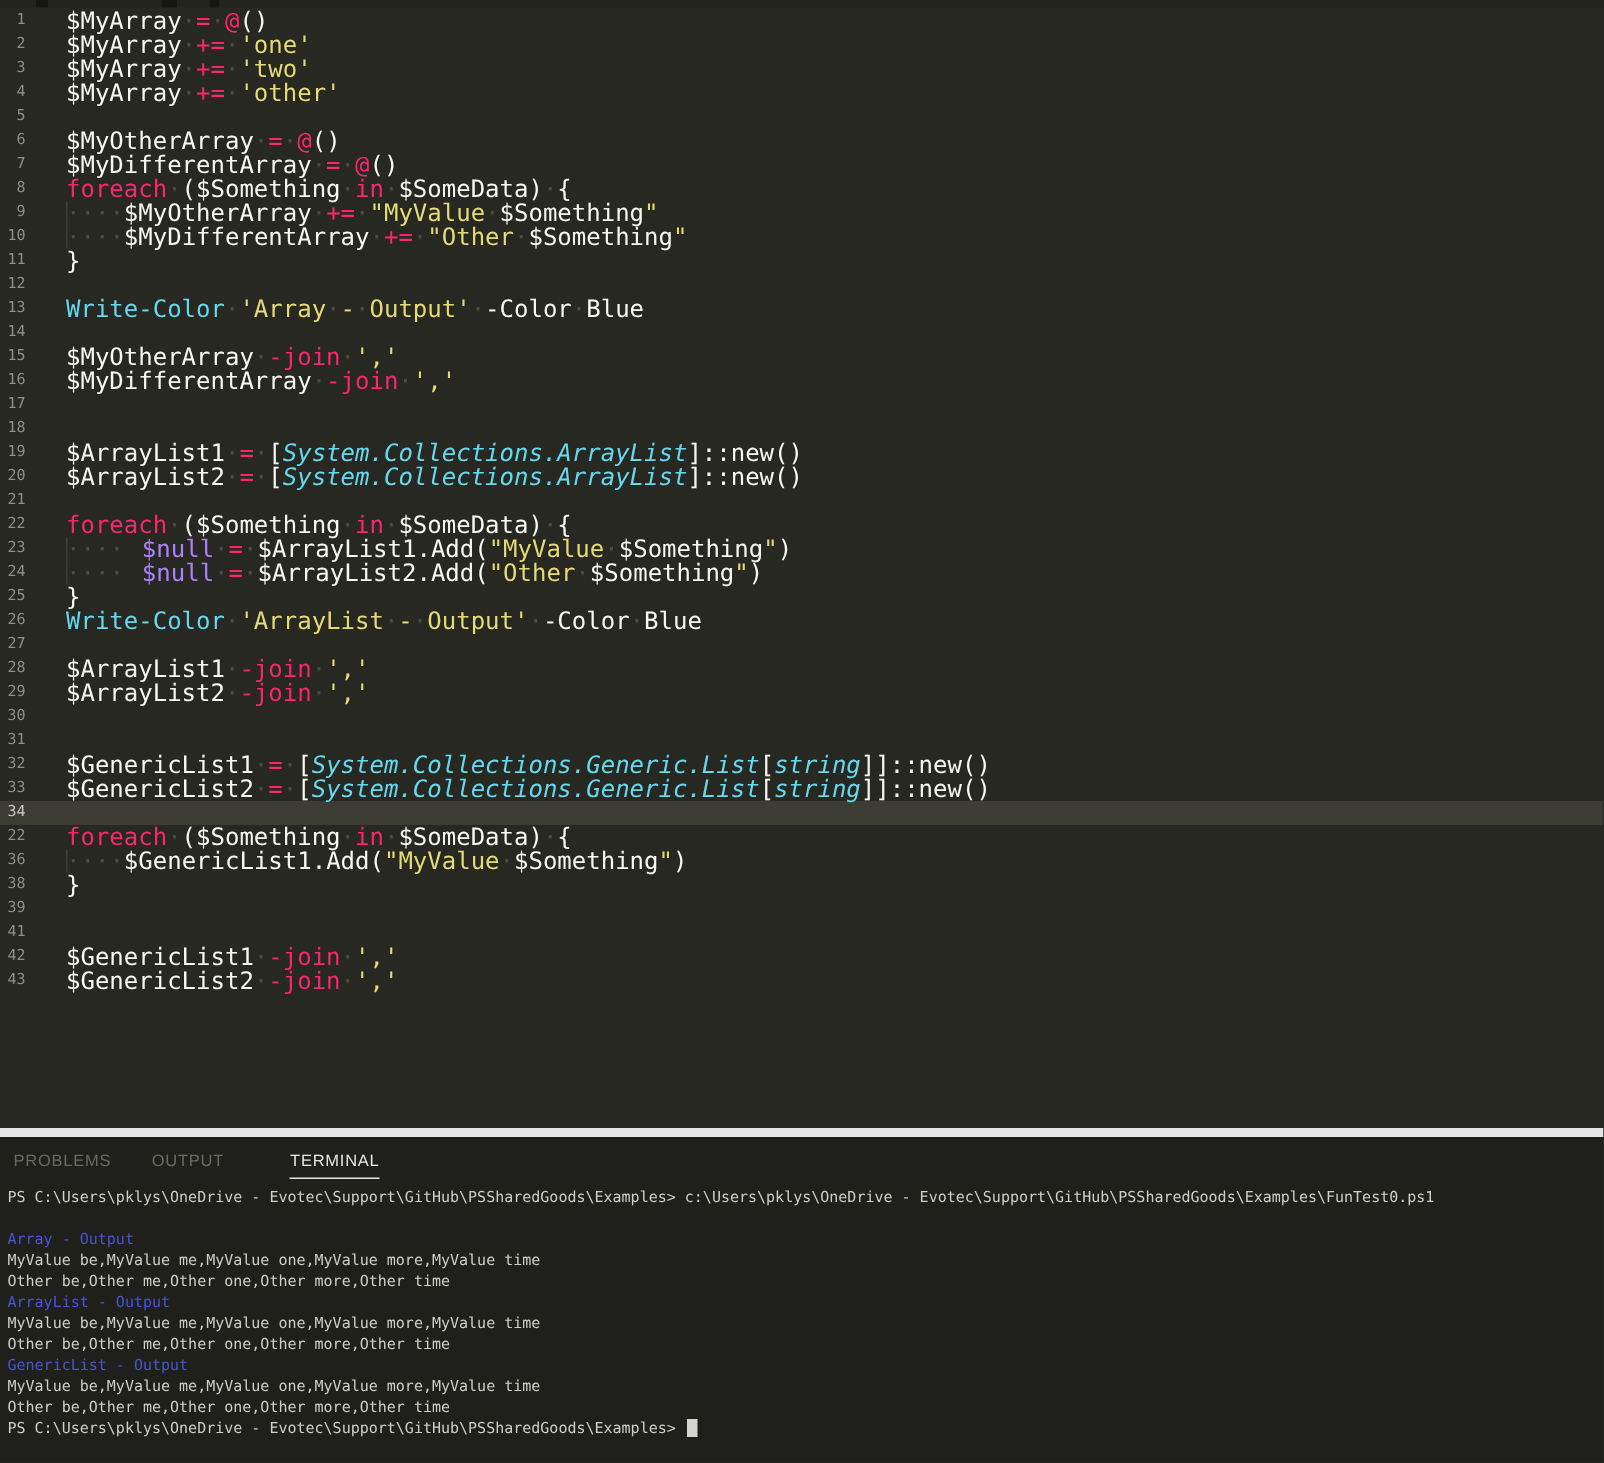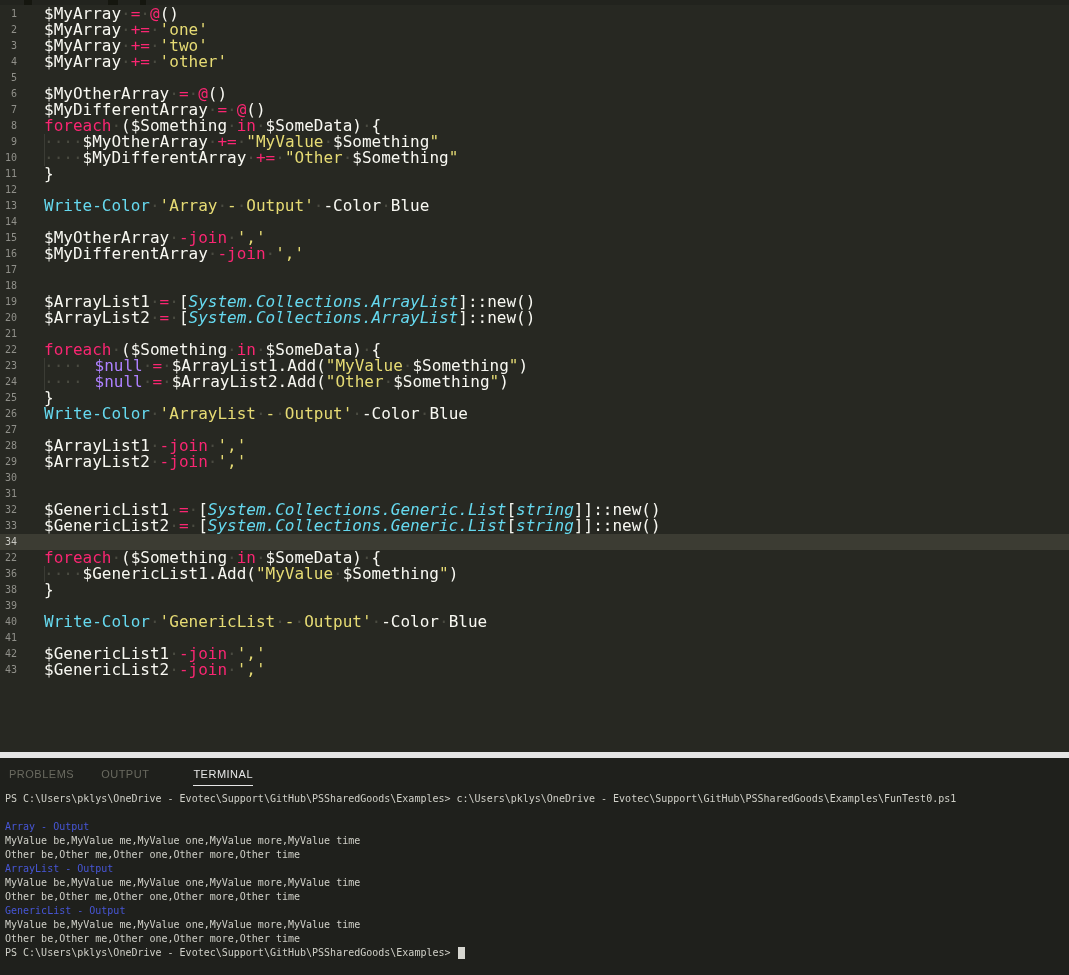--- a/index.html
+++ b/index.html
@@ -188,24 +188,20 @@
         </div>
         <div class="line">
           <span class="ln">38</span>
           <span class="code"><span class="tok-v">}</span></span>
         </div>
         <div class="line">
           <span class="ln">39</span>
           <span class="code"></span>
         </div>
         <div class="line">
-          <span class="ln">40</span>
-          <span class="code"><span class="tok-f">Write-Color</span><span class="ws">·</span><span class="tok-s">'GenericList</span><span class="ws">·</span><span class="tok-s">-</span><span class="ws">·</span><span class="tok-s">Output'</span><span class="ws">·</span><span class="tok-v">-Color</span><span class="ws">·</span><span class="tok-v">Blue</span></span>
-        </div>
-        <div class="line">
           <span class="ln">41</span>
           <span class="code"></span>
         </div>
         <div class="line">
           <span class="ln">42</span>
           <span class="code"><span class="tok-v">$GenericList1</span><span class="ws">·</span><span class="tok-o">-join</span><span class="ws">·</span><span class="tok-s">','</span></span>
         </div>
         <div class="line">
           <span class="ln">43</span>
           <span class="code"><span class="tok-v">$GenericList2</span><span class="ws">·</span><span class="tok-o">-join</span><span class="ws">·</span><span class="tok-s">','</span></span>

